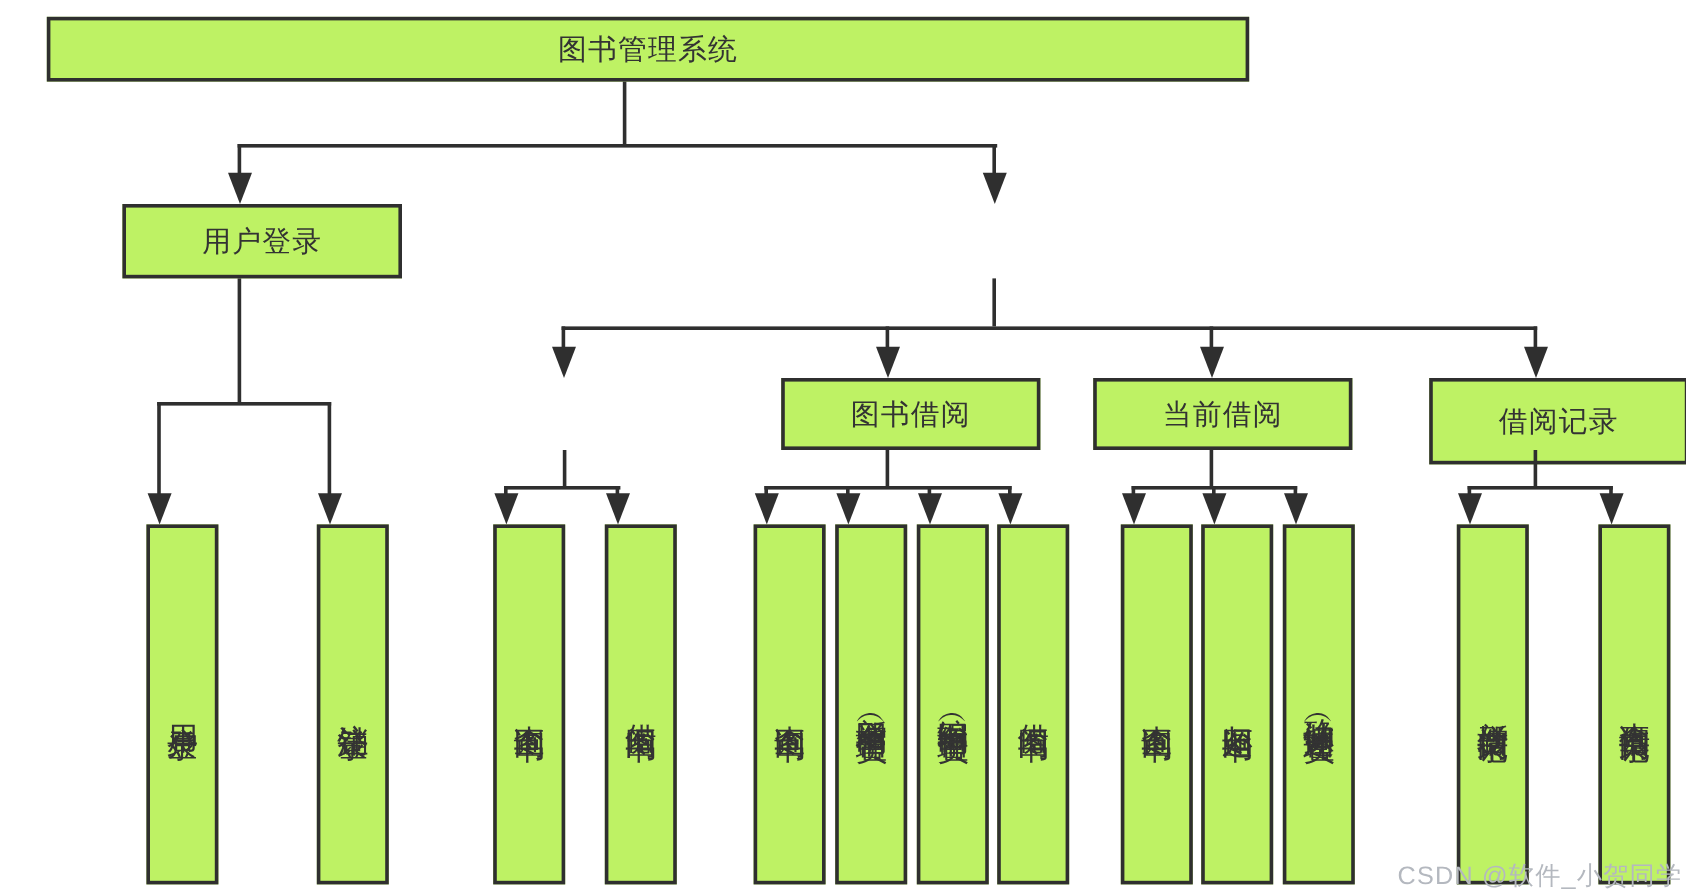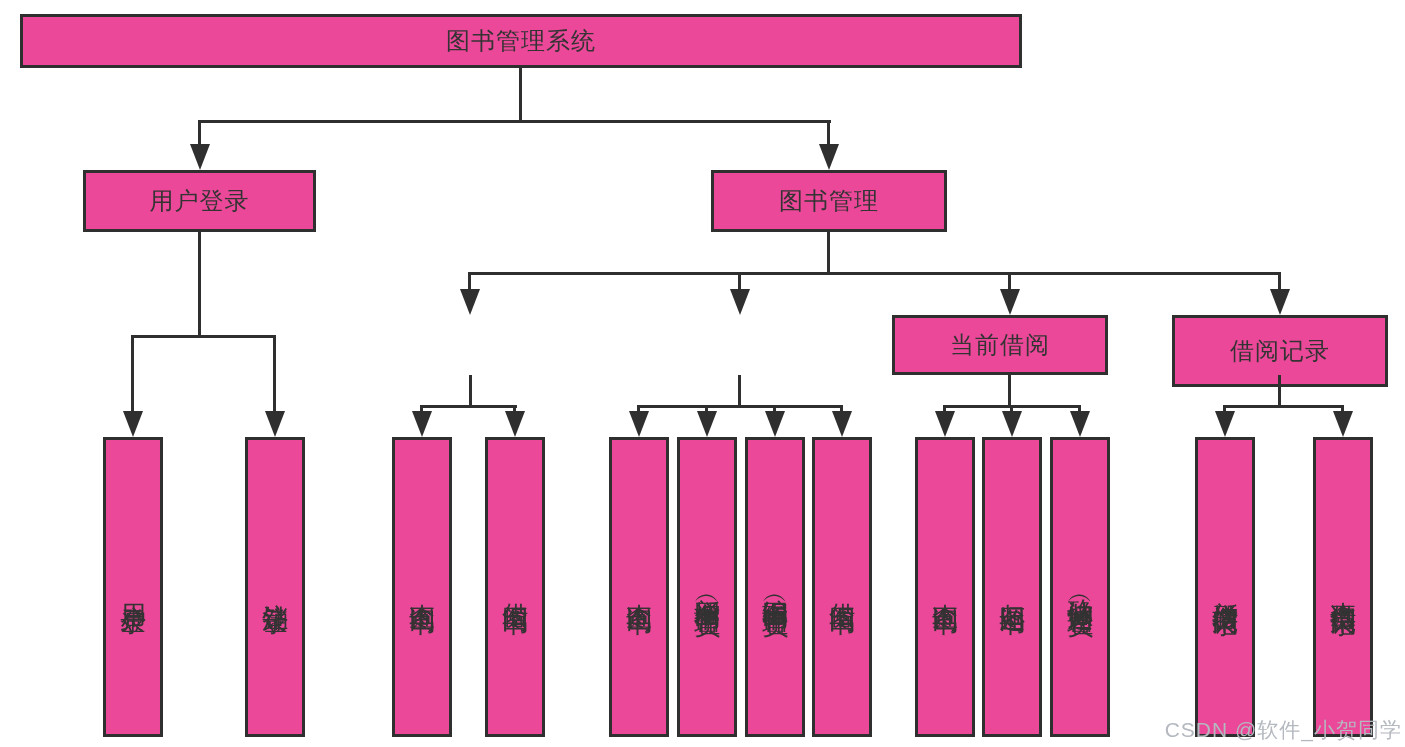--- a/index.html
+++ b/index.html
@@ -7,23 +7,24 @@
     position:relative;
     width:1405px; height:747px;
     background:#fff;
     font-family:"Liberation Sans","DejaVu Sans",sans-serif;
     overflow:hidden;
   }
   .box {
     position:absolute;
     box-sizing:border-box;
     border:3px solid #2f2f2f;
-    background:#ec4899;
+    background:#bef264;
     display:flex; align-items:center; justify-content:center;
     color:#333;
+    margin-left:19px;
   }
   .hbox { font-size:24px; letter-spacing:1px; white-space:nowrap; }
   .leaf { width:60px; height:300px; top:437px; }
   .leaf > span {
     writing-mode:vertical-rl;
     text-orientation:mixed;
     font-size:26px;
     letter-spacing:2px;
     line-height:1.05;
     color:#333;
@@ -50,24 +51,24 @@
 
 <div class="canvas">
 
   <div class="box hbox" style="left:20px;top:14px;width:1002px;height:54px">
     <span>图书管理系统</span>
   </div>
 
   <div class="box hbox" style="left:83px;top:170px;width:233px;height:62px">
     <span>用户登录</span>
   </div>
-  <div class="box hbox" style="left:711px;top:170px;width:236px;height:62px">
-    <span>图书管理</span>
+
+  <div class="box hbox" style="left:632px;top:315px;width:216px;height:60px">
+    <span>图书借阅</span>
   </div>
-
   <div class="box hbox" style="left:892px;top:315px;width:216px;height:60px">
     <span>当前借阅</span>
   </div>
   <div class="box hbox" style="left:1172px;top:315px;width:216px;height:72px">
     <span>借阅记录</span>
   </div>
 
   <div class="box leaf" style="left:103px">
     <span>用户登录</span>
   </div>

